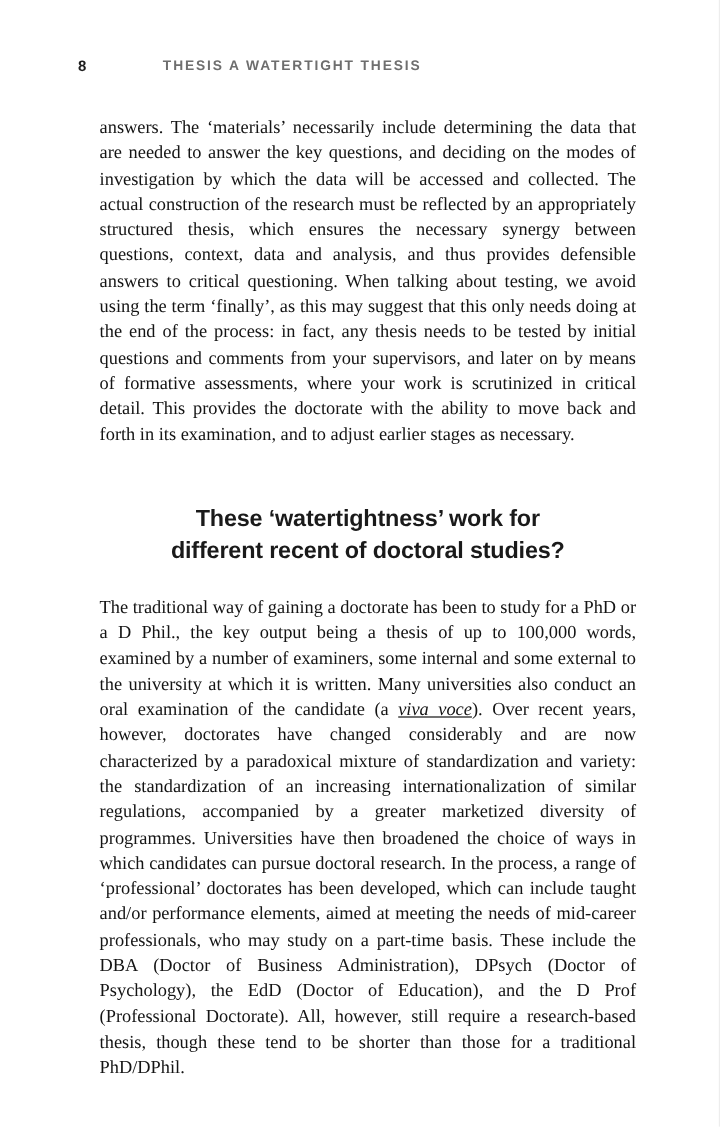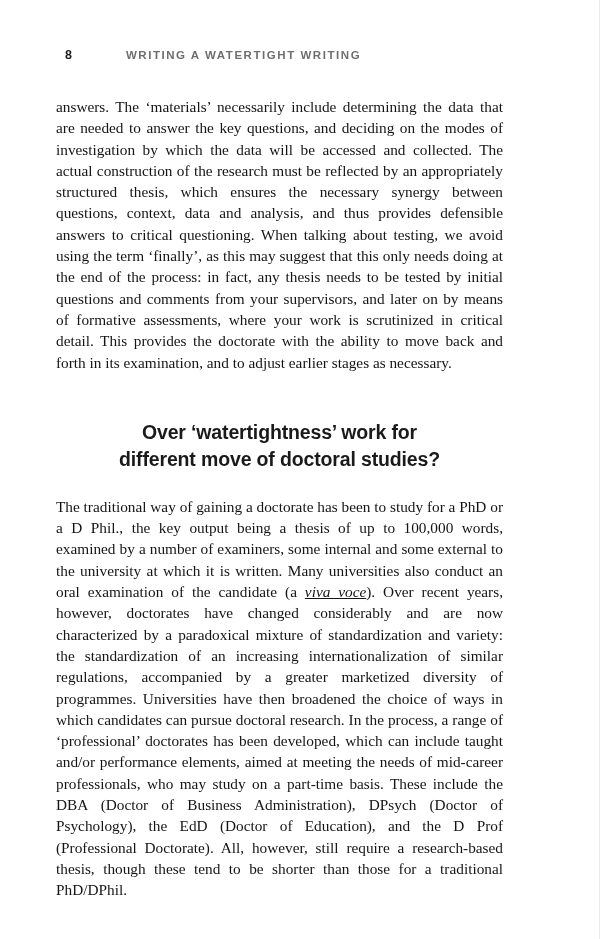--- a/index.html
+++ b/index.html
@@ -54,21 +54,21 @@
     letter-spacing: 1.55px;
     line-height: 20px;
     padding-right: 112px;
     white-space: nowrap;
   }
 
   
   .textblock {
     position: absolute;
     top: 96px;
-    left: 56px;
+    left: 83px;
     width: 447px;
   }
 
   p.body {
     margin: 0;
     font-size: 15.3px;
     line-height: 21.3px;
     color: #141414;
     text-align: justify;
     text-justify: inter-word;
@@ -110,30 +110,30 @@
     user-select: none;
   }
 </style>
 </head>
 <body>
 
 <div class="page">
 
   <div class="running-head">
     <span class="folio">8</span>
-    <span class="running-head-title">WRITING A WATERTIGHT WRITING</span>
+    <span class="running-head-title">THESIS A WATERTIGHT THESIS</span>
   </div>
 
   <div class="textblock">
 
     <p class="body">answers. The ‘materials’ necessarily include determining the data that are needed to answer the key questions, and deciding on the modes of investigation by which the data will be accessed and collected. The actual construction of the research must be reflected by an appropriately structured thesis, which ensures the necessary synergy between questions, context, data and analysis, and thus provides defensible answers to critical questioning. When talking about testing, we avoid using the term ‘finally’, as this may suggest that this only needs doing at the end of the process: in fact, any thesis needs to be tested by initial questions and comments from your supervisors, and later on by means of formative assessments, where your work is scrutinized in critical detail. This provides the doctorate with the ability to move back and forth in its examination, and to adjust earlier stages as necessary.</p>
 
     <h2 class="section-heading">
-      <span class="hline">Over ‘watertightness’ work for</span>
-      <span class="hline">different move of doctoral studies?</span>
+      <span class="hline">These ‘watertightness’ work for</span>
+      <span class="hline">different recent of doctoral studies?</span>
     </h2>
 
     <p class="body"><span>The traditional way of gaining a doctorate has been to study for a PhD or a D Phil., the key output being a thesis of up to 100,000 words, examined by a number of examiners, some internal and some external to the university at which it is written. Many universities also conduct an oral examination of the candidate (a </span><em class="italic">viva voce</em><span>). Over recent years, however, doctorates have changed considerably and are now characterized by a paradoxical mixture of standardization and variety: the standardization of an increasing internationalization of similar regulations, accompanied by a greater marketized diversity of programmes. Universities have then broadened the choice of ways in which candidates can pursue doctoral research. In the process, a range of ‘professional’ doctorates has been developed, which can include taught and/or performance elements, aimed at meeting the needs of mid-career professionals, who may study on a part-time basis. These include the DBA (Doctor of Business Administration), DPsych (Doctor of Psychology), the EdD (Doctor of Education), and the D Prof (Professional Doctorate). All, however, still require a research-based thesis, though these tend to be shorter than those for a traditional PhD/DPhil.</span></p>
 
   </div>
 
 
 </div>
 
 </body></html>

